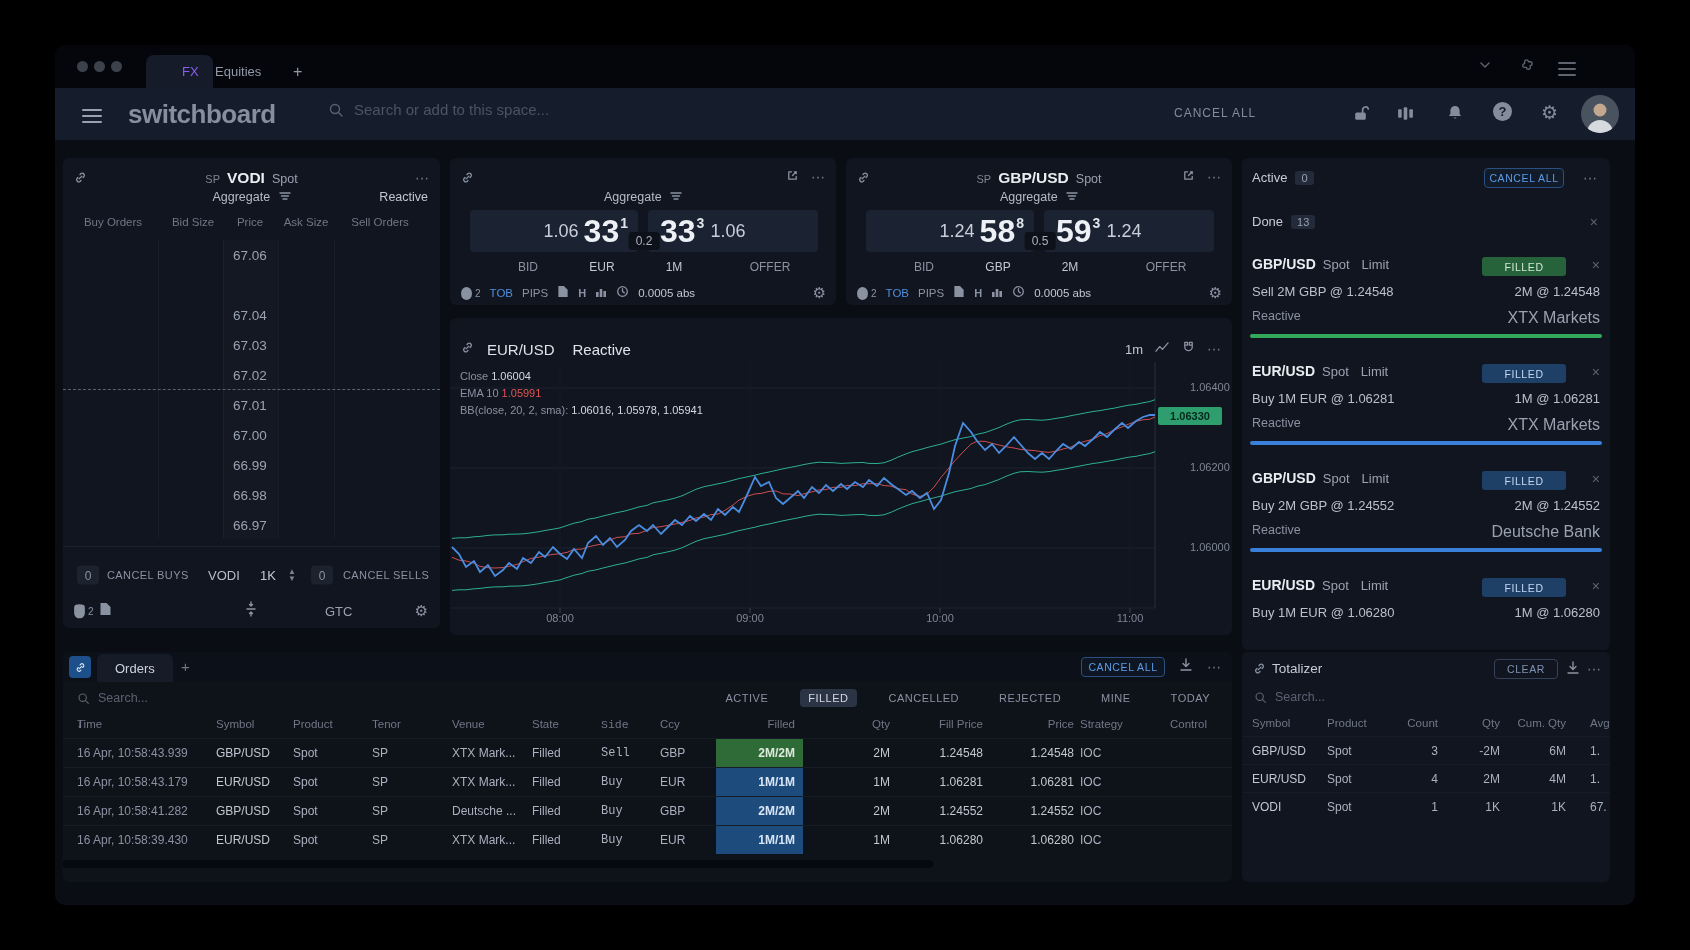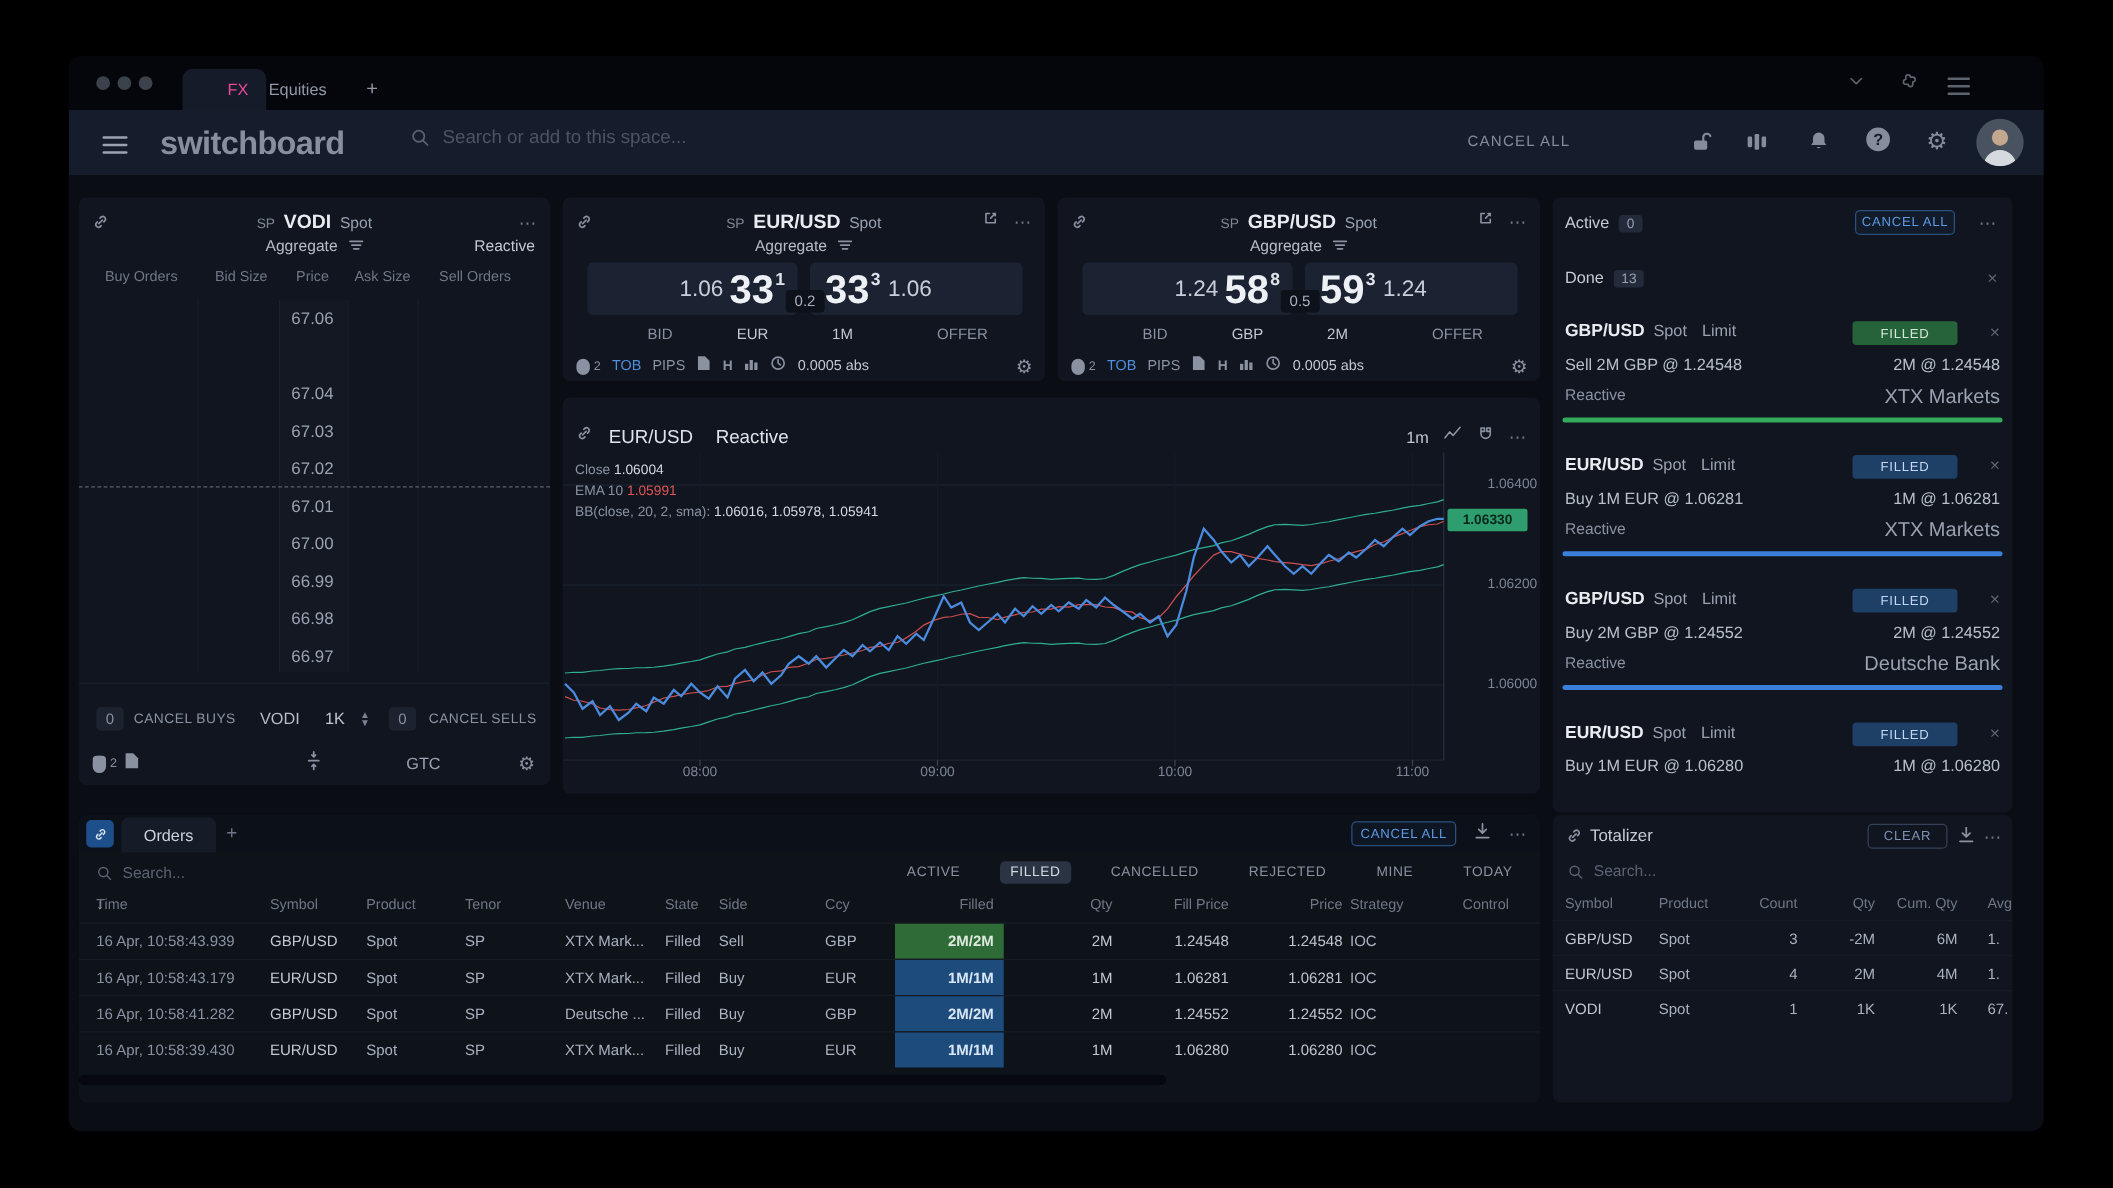--- a/index.html
+++ b/index.html
@@ -6,21 +6,21 @@
   html,body { width:1690px; height:950px; background:#000; overflow:hidden;
               font-family:"Liberation Sans", sans-serif; }
   .window { position:absolute; left:55px; top:45px; width:1580px; height:860px;
             background:#0a0d14; border-radius:10px; overflow:hidden; }
 
   
   .titlebar { position:absolute; left:0; top:0; right:0; height:43px; background:#04060b; }
   .light { position:absolute; top:16px; width:11px; height:11px; border-radius:50%; background:#3c424b; }
   .tab { position:absolute; top:10px; height:33px; display:flex; align-items:center; justify-content:center;
          font-size:13px; color:#929aa8; padding:0 14px; }
-  .tab.active { background:#151b29; border-radius:8px 8px 0 0; color:#ec4899;padding-left:36px; }
+  .tab.active { background:#151b29; border-radius:8px 8px 0 0; color:#8b5cf6;padding-left:36px; }
   .tb-ico { position:absolute; top:13px; color:#5d646f; }
 
   
   .appbar { position:absolute; left:0; top:43px; right:0; height:52px; background:#151c2b; }
   .burger { display:inline-block; width:20px; }
   .burger span { display:block; height:2px; background:#9aa2b1; margin:4px 0; border-radius:1px; }
   .logo { position:absolute; left:73px; top:11px; font-size:26px; font-weight:bold; color:#878f9e; letter-spacing:-0.5px; }
   .app-search { position:absolute; left:273px; top:13px; display:flex; align-items:flex-end; gap:10px; }
   .app-search input { background:transparent; border:none; outline:none; font-size:15px; color:#aeb4c0; width:320px;
                       font-family:"Liberation Sans", sans-serif; }
@@ -148,21 +148,21 @@
   .osearch input { background:transparent; border:none; outline:none; font-size:12.5px; color:#aeb4c0; width:140px;
                    margin-left:8px; font-family:"Liberation Sans", sans-serif; }
   .osearch input::placeholder { color:#5a6272; }
   .filters { margin-left:auto; display:flex; align-items:center; gap:24px; }
   .filter { font-size:11px; letter-spacing:0.5px; color:#8a92a2; cursor:pointer; padding:3px 8px; }
   .filter.sel { background:#2b3445; border-radius:4px; color:#d5dae2; }
   .ohead { position:absolute; top:60px; left:0; right:0; height:24px; font-size:11.5px; color:#6f7786; }
   .ohead span, .orow span { position:absolute; top:50%; transform:translateY(-50%); }
   .orow { position:absolute; left:0; right:0; height:29px; border-top:1px solid #161c26; font-size:12px; color:#aab1bf; cursor:pointer; }
   .c-time{left:14px;} .c-sym{left:153px;} .c-prod{left:230px;} .c-ten{left:309px;} .c-ven{left:389px;}
-  .c-state{left:469px;} .c-side{left:512px;} .c-ccy{left:597px;}
+  .c-state{left:469px;} .c-side{left:538px;font-family:Liberation Mono, monospace;} .c-ccy{left:597px;}
   .c-fillh{left:653px;width:87px;text-align:right;padding-right:8px;}
   .c-qty{left:757px;width:70px;text-align:right;} .c-fp{left:840px;width:80px;text-align:right;}
   .c-px{left:931px;width:80px;text-align:right;} .c-strat{left:1017px;} .c-ctrl{left:1107px;}
   .orow .c-time { color:#8a92a2; }
   .orow .c-sym { color:#c2c8d2; }
   .orow .c-qty,.orow .c-fp,.orow .c-px { color:#c2c8d2; }
   .fillcell { position:absolute; left:653px; width:87px; top:0; bottom:0; display:flex; align-items:center;
               justify-content:flex-end; padding-right:8px; font-size:12px;font-weight:bold; }
   .fillcell.green { background:#2e6b36; color:#dfeadf; }
   .fillcell.blue { background:#1d4b7c; color:#d8e6f6; }
@@ -349,23 +349,20 @@
       <span class="gear-g" style="position:absolute;right:12px;top:50%;transform:translateY(-50%)">⚙</span>
     </div>
   </div>
 
   <div class="panel tile0">
     <div class="p-titlerow">
       <span style="position:absolute;left:0;top:2px" class="icn">
         <svg class="s" width="15" height="15" viewBox="0 0 16 16">
             <path d="M6.5 9.5l3-3M7.5 4.8l1-1a2.3 2.3 0 013.2 3.2l-1 1M8.5 11.2l-1 1a2.3 2.3 0 01-3.2-3.2l1-1"></path>
           </svg></span>
-      <div class="p-title-center">
-        <span class="t-sp">SP</span><span class="t-pair">EUR/USD</span><span class="t-prod">Spot</span>
-      </div>
       <div class="tr-icons">
         <span class="icn">
           <svg class="s" width="13" height="13" viewBox="0 0 14 14">
               <path d="M6 3H3v8h8V8M9 3h2v2M11 3L7 7"></path>
             </svg></span>
         <span class="dots">⋯</span>
       </div>
     </div>
     <div class="aggrow">
       <span>Aggregate</span>

